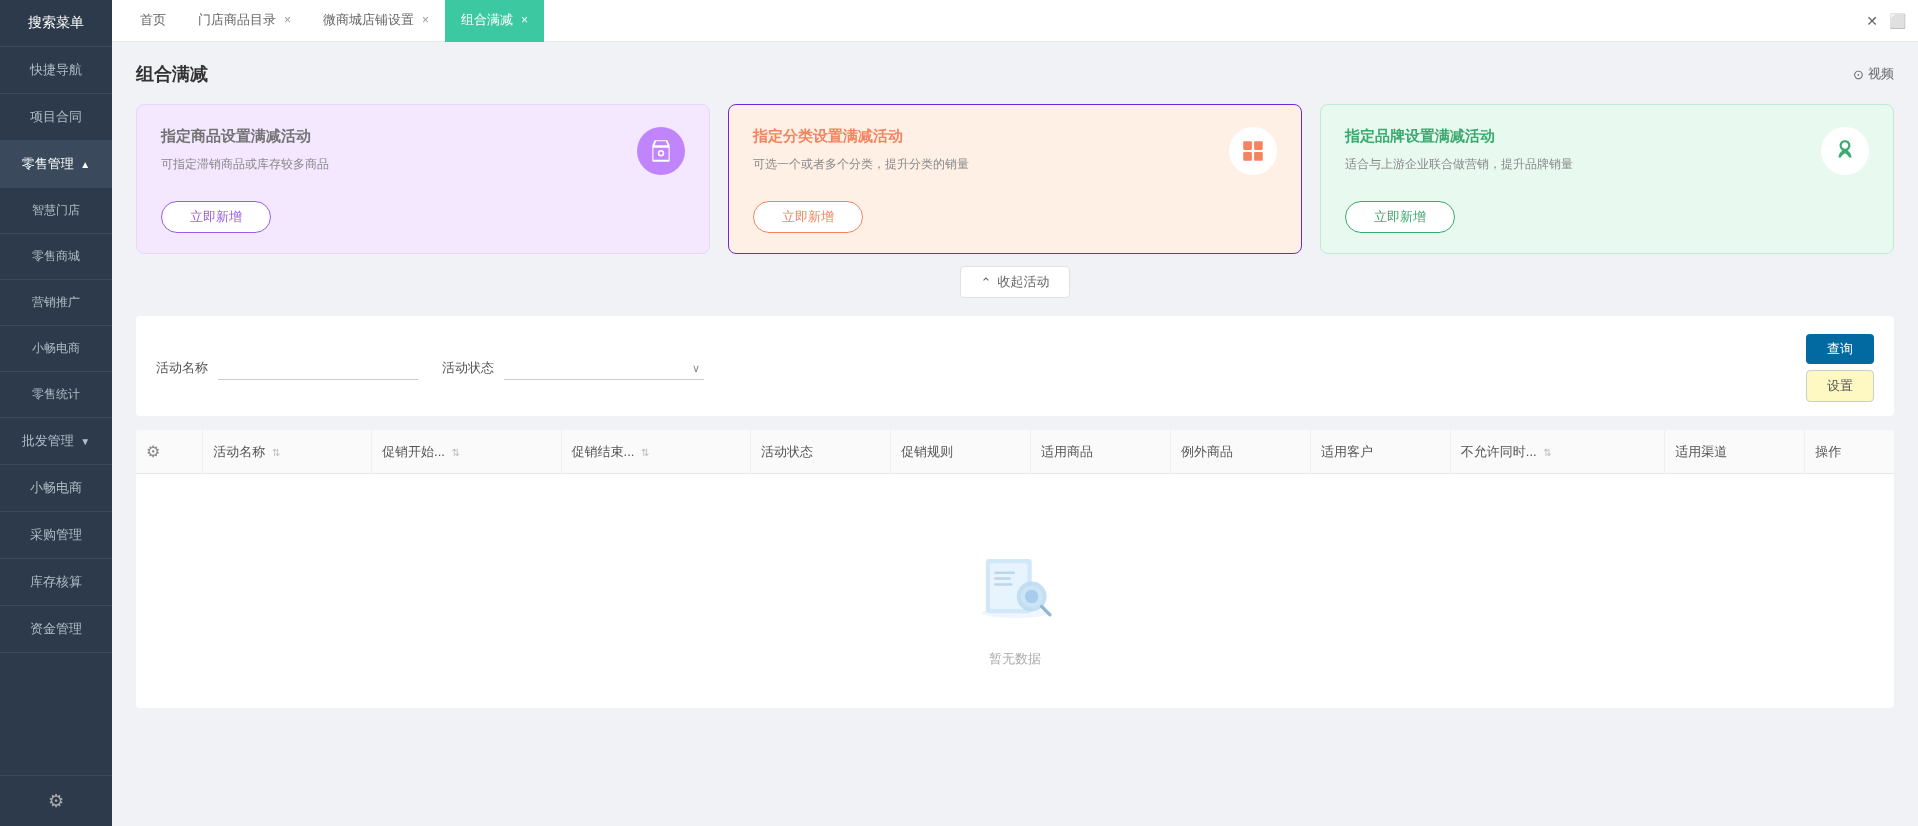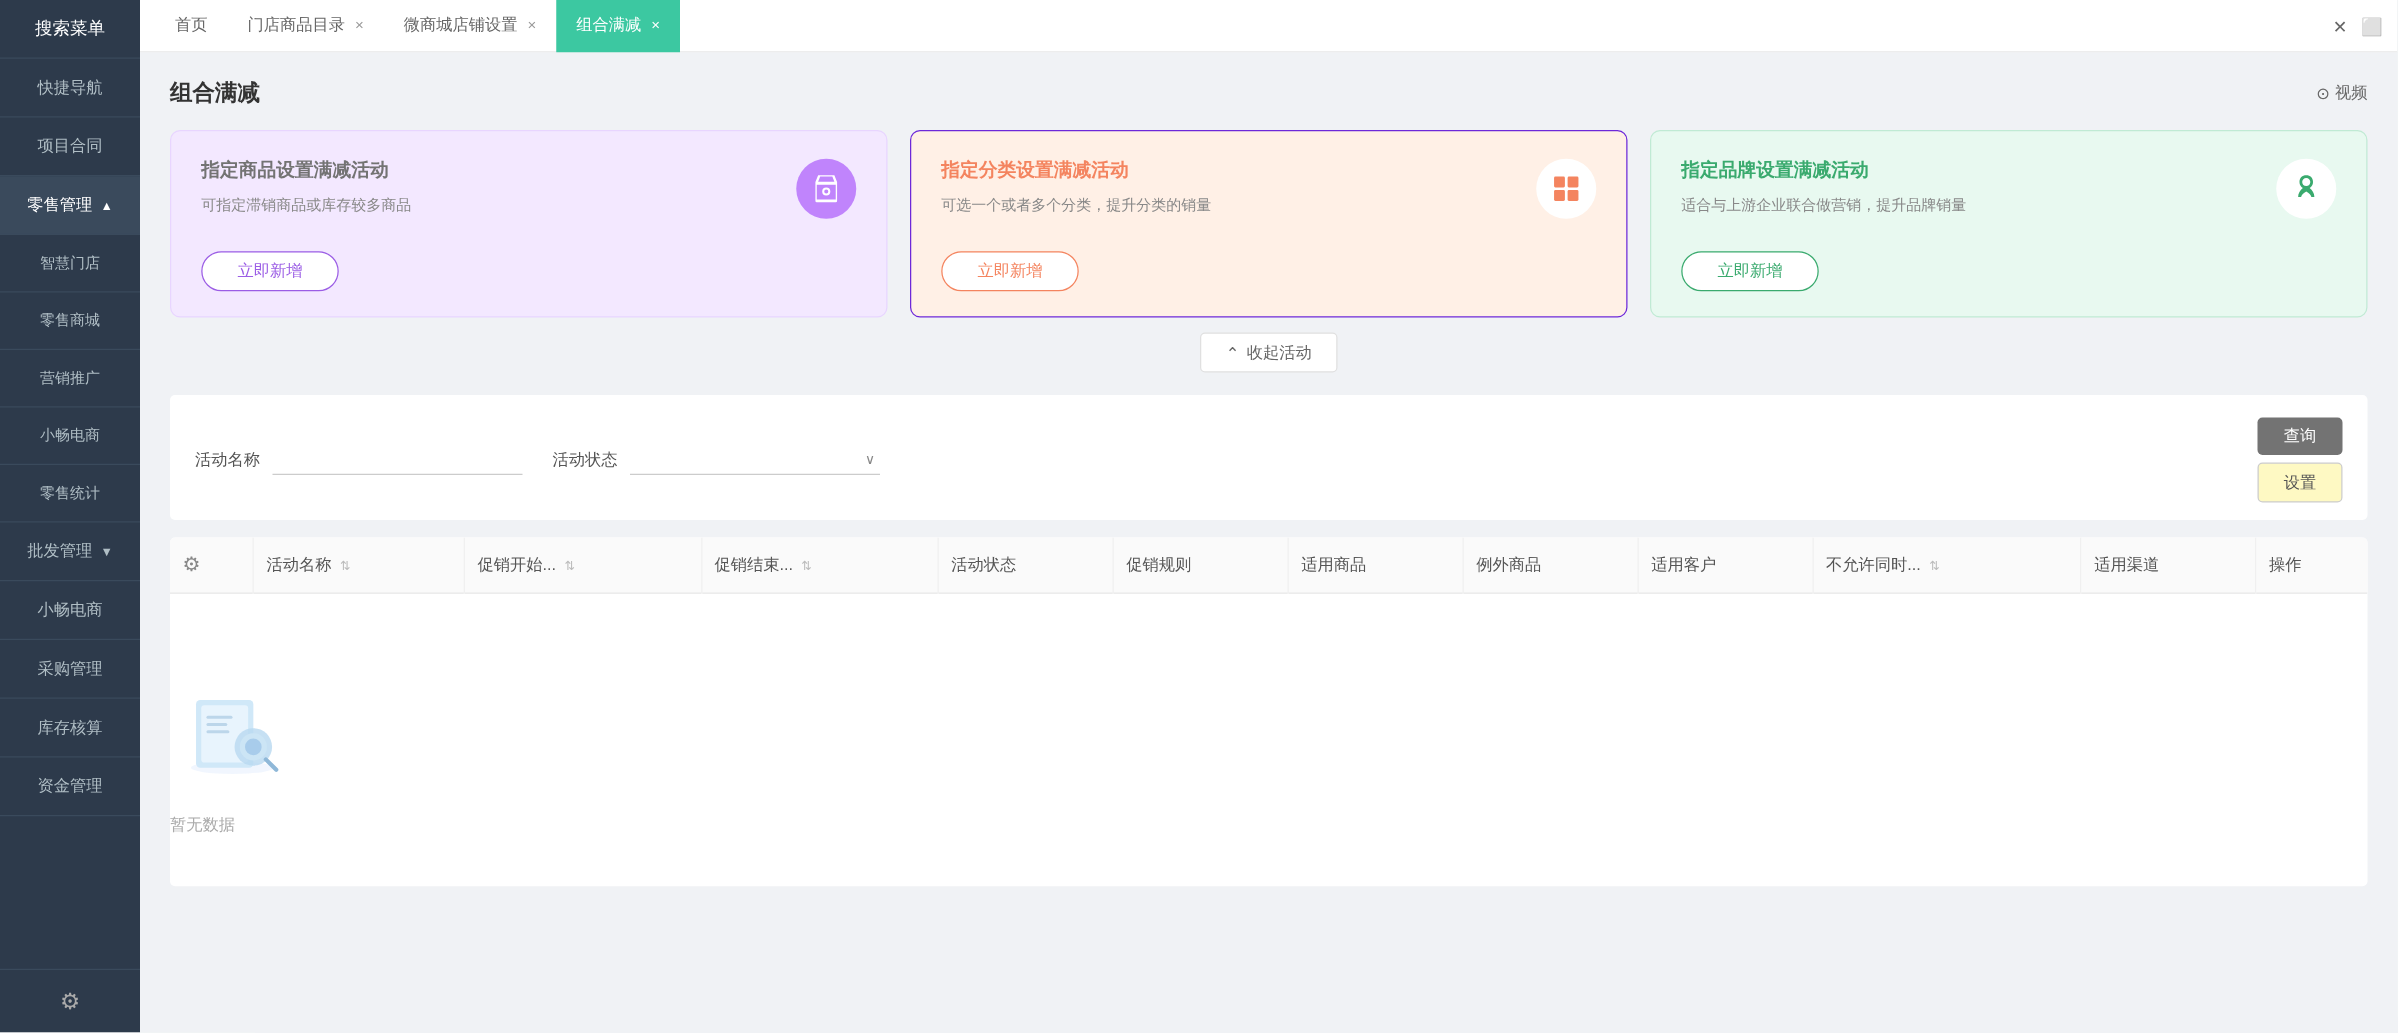--- a/index.html
+++ b/index.html
@@ -265,21 +265,21 @@
       pointer-events: none;
     }
     .search-btns {
       margin-left: auto;
       display: flex;
       flex-direction: column;
       gap: 6px;
     }
     .btn-query {
       padding: 6px 20px;
-      background: #737373;
+      background: #0369a1;
       color: #fff;
       border: none;
       border-radius: 4px;
       cursor: pointer;
       font-size: 13px;
     }
     .btn-settings {
       padding: 6px 20px;
       background: #fef9c3;
       color: #555;
@@ -315,21 +315,21 @@
     th:last-child { border-right: none; }
     th .sort-arrows {
       font-size: 10px;
       color: #bbb;
       margin-left: 3px;
     }
     .th-gear { color: #888; font-size: 16px; cursor: pointer; }
     .empty-state {
       display: flex;
       flex-direction: column;
-      align-items: flex-start;
+      align-items: center;
       padding: 60px 0 40px;
     }
     .empty-icon {
       width: 100px;
       height: 100px;
       margin-bottom: 16px;
     }
     .empty-text { color: #aaa; font-size: 13px; }
 
     

